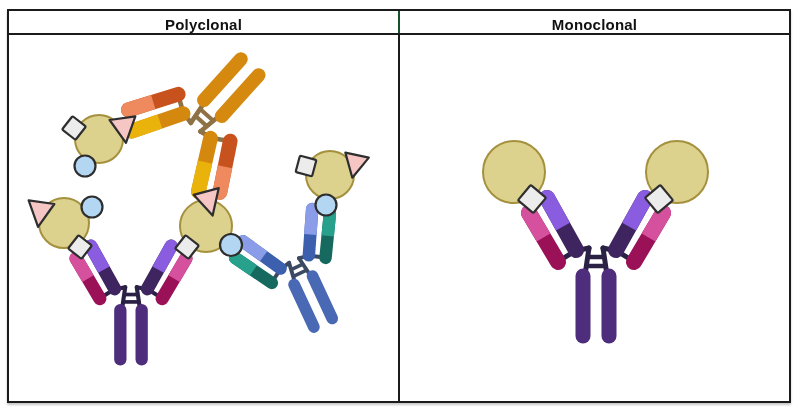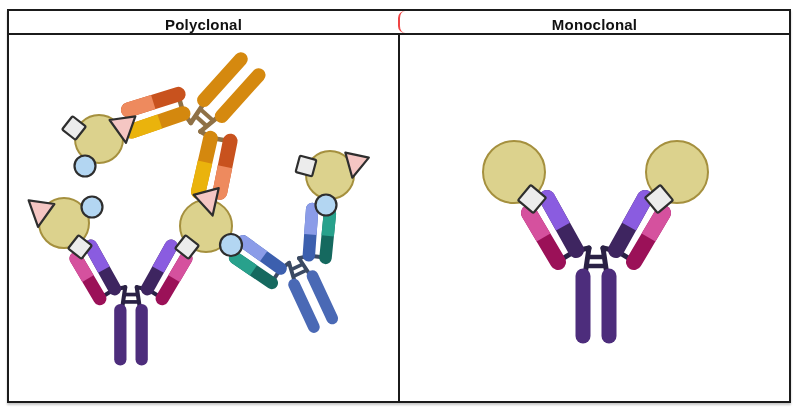--- a/index.html
+++ b/index.html
@@ -10,21 +10,21 @@
   .figure-table {
     position:absolute; left:7px; top:9px; width:784px; height:394px;
     border:2px solid #1b1b1b; background:#ffffff; box-sizing:border-box;
     box-shadow:0 2px 2px rgba(0,0,0,0.22);
   }
   .header-row { display:flex; height:22px; border-bottom:2px solid #1b1b1b; }
   .header-cell {
     flex:1; display:flex; align-items:flex-end; justify-content:center;
     font-weight:bold; font-size:15px; color:#111111; letter-spacing:0.2px;
   }
-  .header-cell + .header-cell { border-left:2px solid #ef4444;border-radius:7px; }
+  .header-cell + .header-cell { border-left:2px solid #14532d; }
   .body-row { display:flex; height:calc(100% - 24px); }
   .panel-cell { flex:1; position:relative; }
   .panel-cell + .panel-cell { border-left:2px solid #1b1b1b; }
   .panel-svg { position:absolute; left:0; top:0; width:100%; height:100%; display:block; }
 </style>
 </head>
 <body>
 
 <div class="stage">
   <div class="figure-table">

